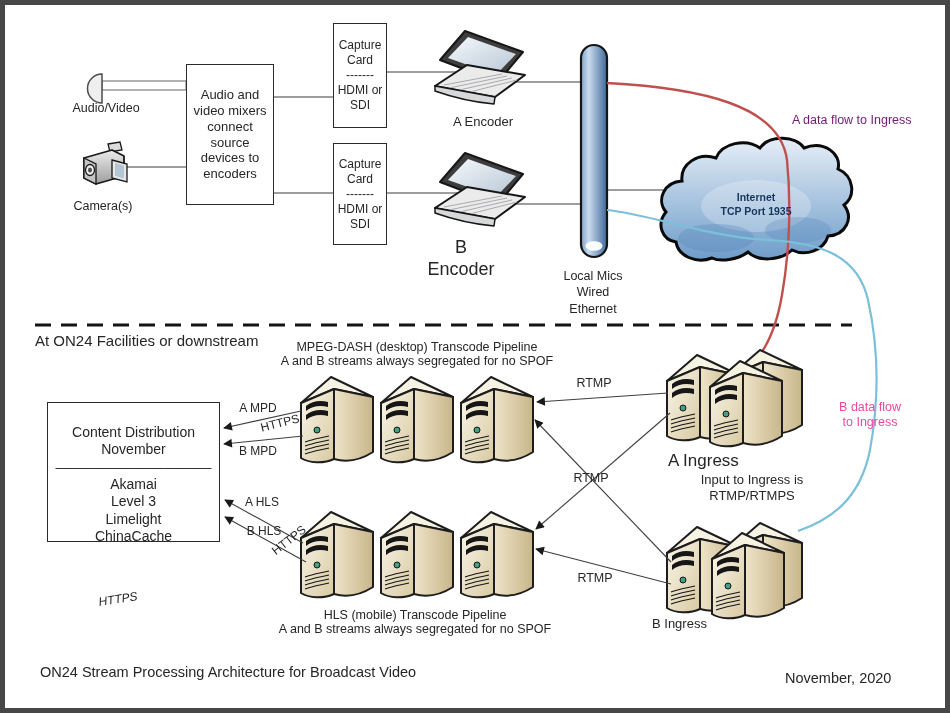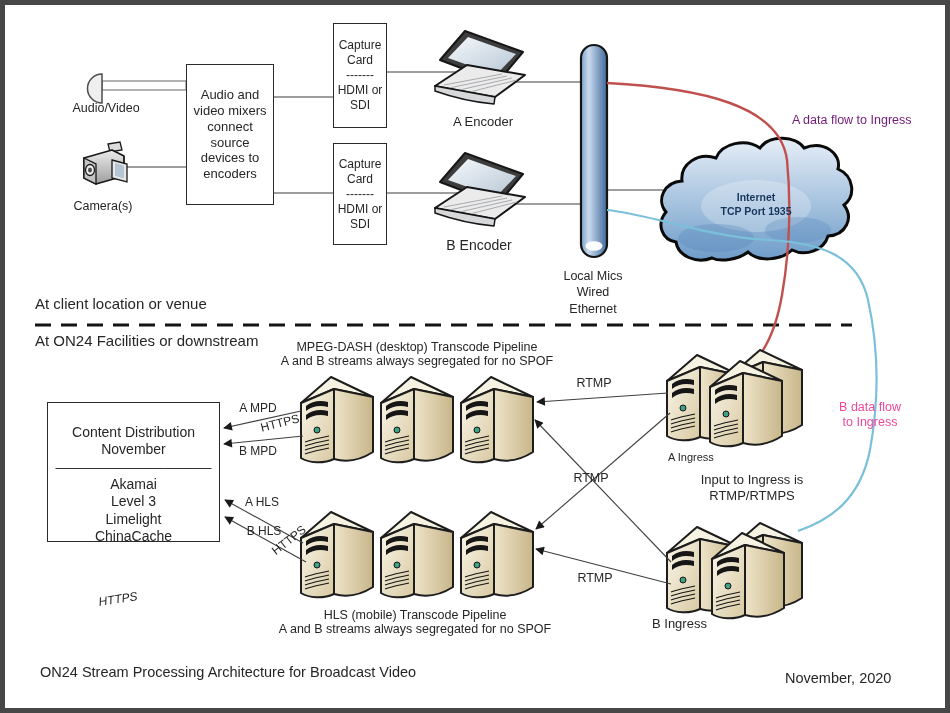--- a/index.html
+++ b/index.html
@@ -192,40 +192,39 @@
 
   <div class="box" style="left:333px;top:143px;width:52px;height:100px;font-size:12px;line-height:1.25;">
     <div>Capture</div>
     <div>Card</div>
     <div>-------</div>
     <div>HDMI or</div>
     <div>SDI</div>
   </div>
 
   <div class="lbl c" style="left:443px;top:114px;width:80px;font-size:13px;">A Encoder</div>
-  <div class="lbl c" style="left:439px;top:237px;width:80px;font-size:14px;">B Encoder</div>
+  <div class="lbl c" style="left:421px;top:237px;width:80px;font-size:18px;">B Encoder</div>
 
   <div class="lbl c" style="left:543px;top:268px;width:100px;line-height:1.3;">
     <div>Local Mics</div>
     <div>Wired</div>
     <div>Ethernet</div>
   </div>
 
   <div class="lbl c cloudtxt" style="left:696px;top:191px;width:120px;">
     <div>Internet</div>
     <div>TCP Port 1935</div>
   </div>
 
   <div class="lbl red" style="left:792px;top:113px;">A data flow to Ingress</div>
   <div class="lbl c blue" style="left:834px;top:400px;width:72px;">
     <div>B data flow</div>
     <div>to Ingress</div>
   </div>
 
-  <div class="lbl sec" style="left:35px;top:295px;">At client location or venue</div>
   <div class="lbl sec" style="left:35px;top:332px;">At ON24 Facilities or downstream</div>
 
   <div class="lbl c" style="left:262px;top:340px;width:310px;line-height:1.15;">
     <div>MPEG-DASH (desktop) Transcode Pipeline</div>
     <div>A and B streams always segregated for no SPOF</div>
   </div>
 
   <div class="lbl c" style="left:260px;top:608px;width:310px;line-height:1.15;">
     <div>HLS (mobile) Transcode Pipeline</div>
     <div>A and B streams always segregated for no SPOF</div>
@@ -246,21 +245,21 @@
   <div class="lbl c small" style="left:228px;top:444px;width:60px;">B MPD</div>
   <div class="lbl c small" style="left:232px;top:495px;width:60px;">A HLS</div>
   <div class="lbl c small rot" style="left:259px;top:533px;width:60px;transform:rotate(-38deg);">HTTPS</div>
   <div class="lbl c small" style="left:234px;top:524px;width:60px;">B HLS</div>
   <div class="lbl c small it rot" style="left:88px;top:592px;width:60px;transform:rotate(-9deg);">HTTPS</div>
 
   <div class="lbl c" style="left:564px;top:376px;width:60px;">RTMP</div>
   <div class="lbl c" style="left:561px;top:471px;width:60px;">RTMP</div>
   <div class="lbl c" style="left:565px;top:571px;width:60px;">RTMP</div>
 
-  <div class="lbl" style="left:668px;top:451px;font-size:11px;">A Ingress</div>
+  <div class="lbl" style="left:668px;top:451px;font-size:17px;">A Ingress</div>
   <div class="lbl c" style="left:691px;top:472px;width:122px;font-size:13px;line-height:1.25;">
     <div>Input to Ingress is</div>
     <div>RTMP/RTMPS</div>
   </div>
   <div class="lbl" style="left:652px;top:616px;font-size:13px;">B Ingress</div>
 
   <div class="lbl title" style="left:40px;top:664px;">ON24 Stream Processing Architecture for Broadcast Video</div>
   <div class="lbl title" style="left:785px;top:670px;">November, 2020</div>
 
   <div id="frame"></div>

